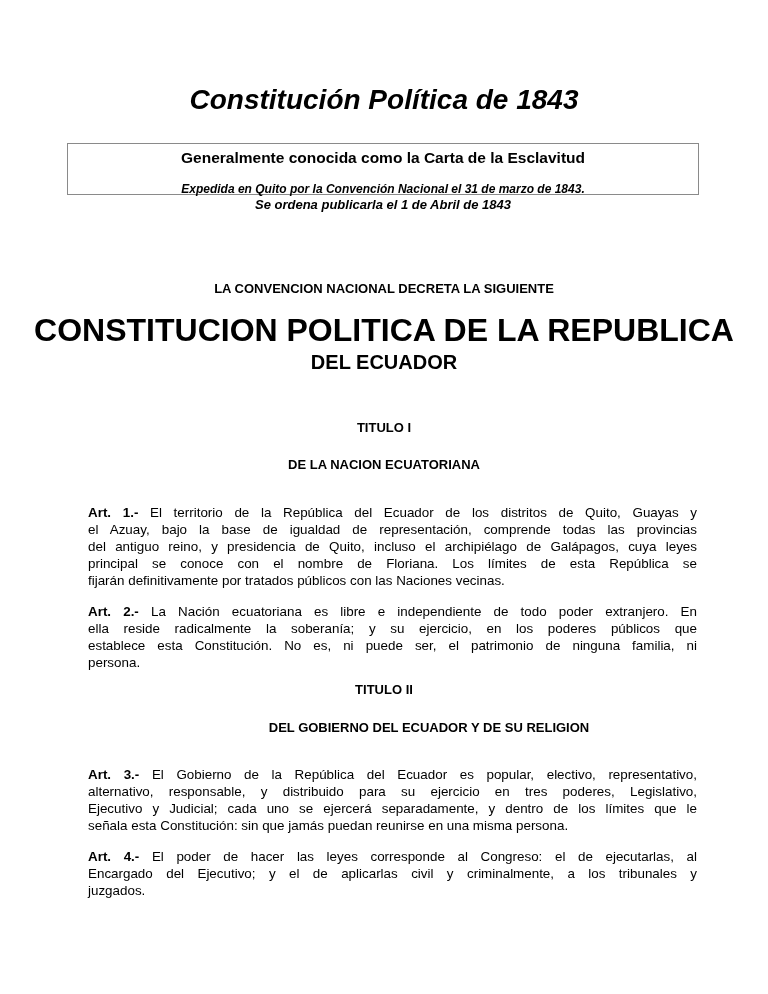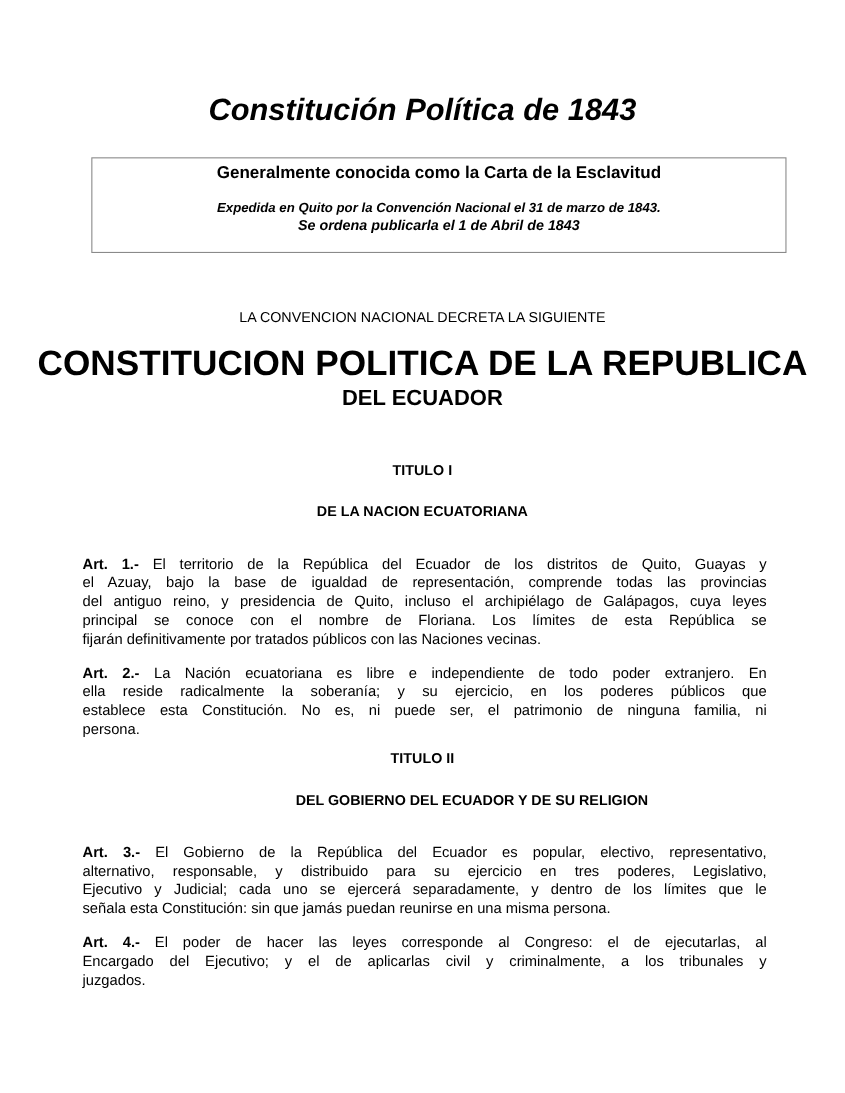--- a/index.html
+++ b/index.html
@@ -1,31 +1,31 @@
 <!DOCTYPE html>
 <html><head>
 <meta charset="utf-8">
 <style>
   html, body { margin:0; padding:0; background:#ffffff; }
   body { width:768px; height:994px; position:relative; overflow:hidden;
          font-family:"Liberation Sans", sans-serif; color:#000; }
   .abs { position:absolute; left:0; width:768px; text-align:center; white-space:nowrap; }
   .doc-title { top:84px; font-size:28px; font-weight:bold; font-style:italic; line-height:32px; }
-  .info-box { position:absolute; left:83px; top:143px; width:632px; height:87px;
+  .info-box { position:absolute; left:67px; top:143px; width:632px; height:52px;
               border:1px solid #8a8a8a; box-sizing:border-box; }
   .box-line { position:absolute; left:0; width:100%; text-align:center; white-space:nowrap; }
   .box-l1 { top:4px; font-size:15.5px; font-weight:bold; line-height:20px; }
   .box-l2 { top:37px; font-size:12px; font-weight:bold; font-style:italic; line-height:16px; }
   .box-l3 { top:53px; font-size:13px; font-weight:bold; font-style:italic; line-height:16px; }
-  .decree { top:281px; font-size:13px; font-weight:normal; line-height:16px; }
+  .decree { top:281px; font-size:13px; font-weight:bold; line-height:16px; }
   .main-h1 { top:316px; font-size:32px; font-weight:bold; line-height:28px; }
   .main-h2 { top:348px; font-size:20px; font-weight:bold; line-height:28px; }
   .titulo { font-size:13px; font-weight:bold; line-height:16px; }
   .para { position:absolute; left:75px; width:622px; font-size:13.4px; line-height:17px; }
-  .ln { display:block; height:17px; white-space:nowrap; text-align:justify; text-align-last:justify; }
+  .ln { display:block; height:17px; white-space:nowrap; text-align:justify; text-align-last:justify;margin-left:13px; }
   .ln.last { text-align-last:left; }
   .art-label { font-weight:bold; }
 </style>
 </head>
 <body>
 
 <div>
 
   <div class="abs doc-title">Constitución Política de 1843</div>
 

